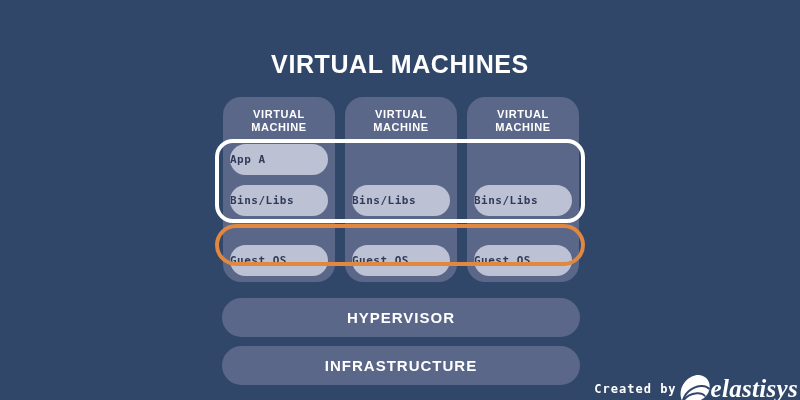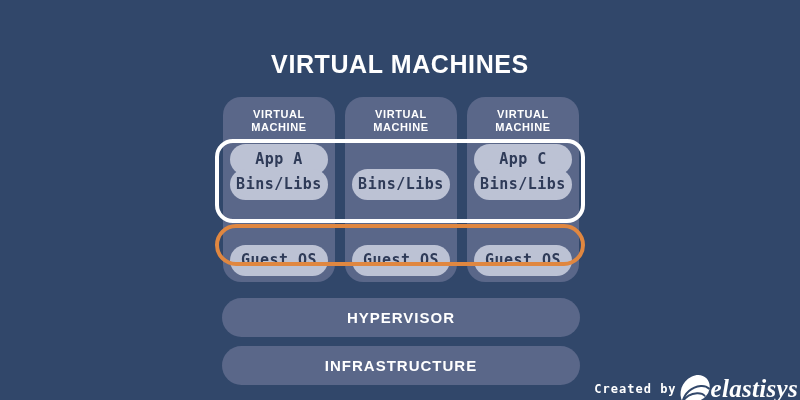--- a/index.html
+++ b/index.html
@@ -32,25 +32,25 @@
     position:absolute;top:11px;left:0;width:100%;
     text-align:center;color:var(--text-light);
     font-size:11px;font-weight:800;letter-spacing:.6px;line-height:13px;
     white-space:pre-line;
   }
   .pill{
     position:absolute;left:7px;right:7px;height:31px;
     background:var(--pill);border-radius:16px;
     color:var(--pill-text);
     font-family:"DejaVu Sans Mono","Liberation Mono",monospace;
-    font-size:15px;font-weight:700;letter-spacing:.5px;
-    line-height:31px;text-align:center;
+    font-size:11px;font-weight:700;letter-spacing:.5px;
+    line-height:31px;text-align:left;
   }
   .pill.app{top:47px}
-  .pill.bins{top:72px}
+  .pill.bins{top:88px}
   .pill.guest{top:148px}
   .outline{
     position:absolute;left:215px;width:370px;
     box-sizing:border-box;pointer-events:none;
   }
   .white-outline{top:119px;height:84px;border:4px solid var(--white-outline);border-radius:18px;}
   .orange-outline{top:204px;height:42px;border:4px solid var(--orange-outline);border-radius:21px;}
   .layer-bar{
     position:absolute;left:222px;width:358px;height:39px;
     background:var(--panel);border-radius:20px;
@@ -91,21 +91,20 @@
   <div class="vm-col c2">
     <div class="vm-header">VIRTUAL
 MACHINE</div>
     <div class="pill bins">Bins/Libs</div>
     <div class="pill guest">Guest OS</div>
   </div>
 
   <div class="vm-col c3">
     <div class="vm-header">VIRTUAL
 MACHINE</div>
-    <div class="pill app">App C</div>
     <div class="pill bins">Bins/Libs</div>
     <div class="pill guest">Guest OS</div>
   </div>
 
   <div class="outline white-outline"></div>
   <div class="outline orange-outline"></div>
 
   <div class="layer-bar hypervisor">HYPERVISOR</div>
   <div class="layer-bar infrastructure">INFRASTRUCTURE</div>
 

